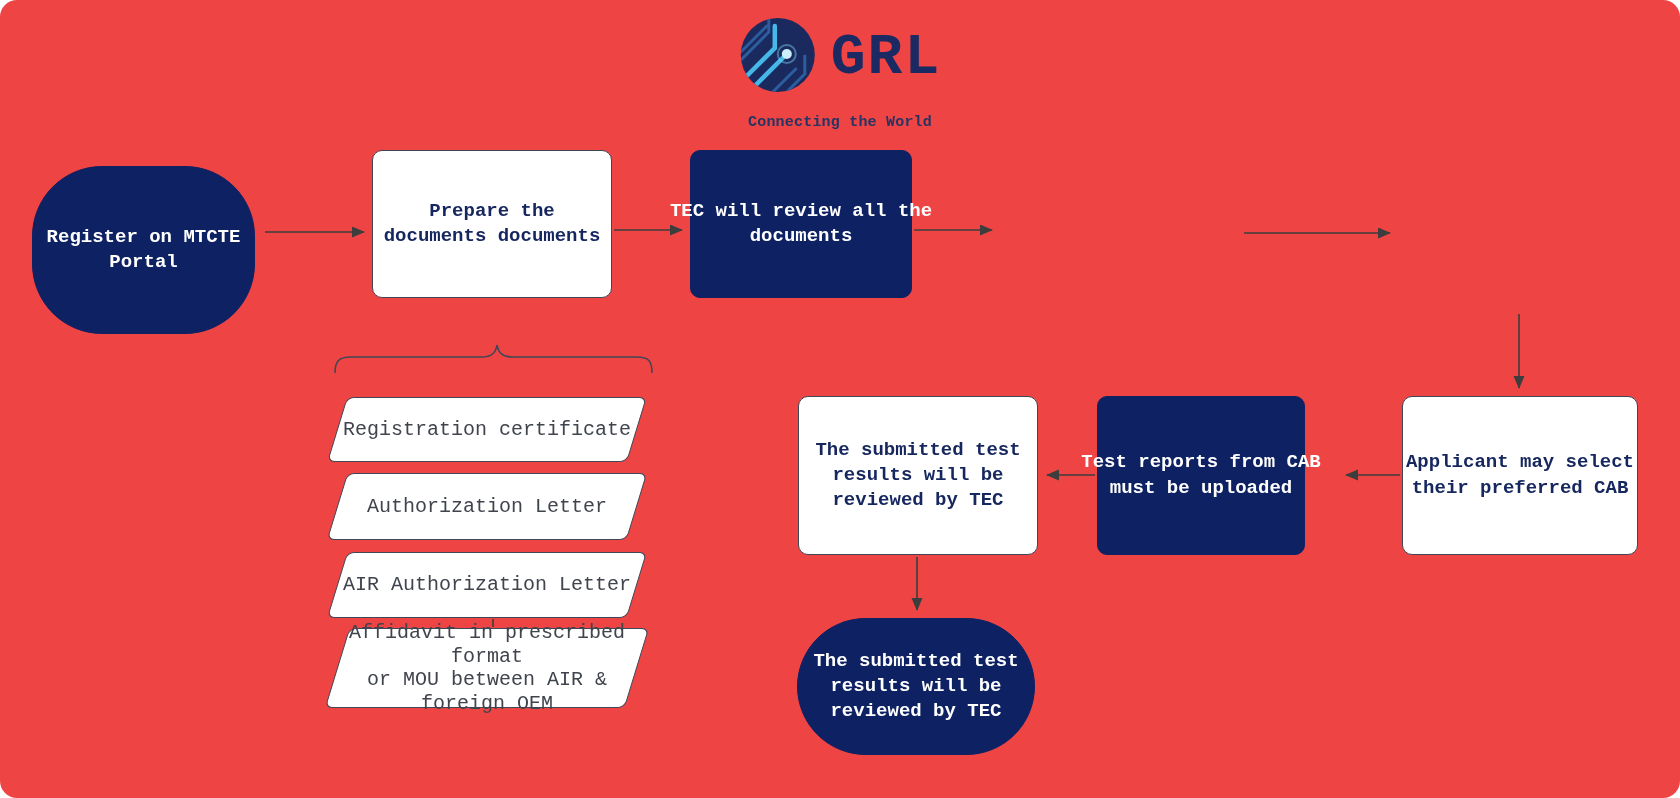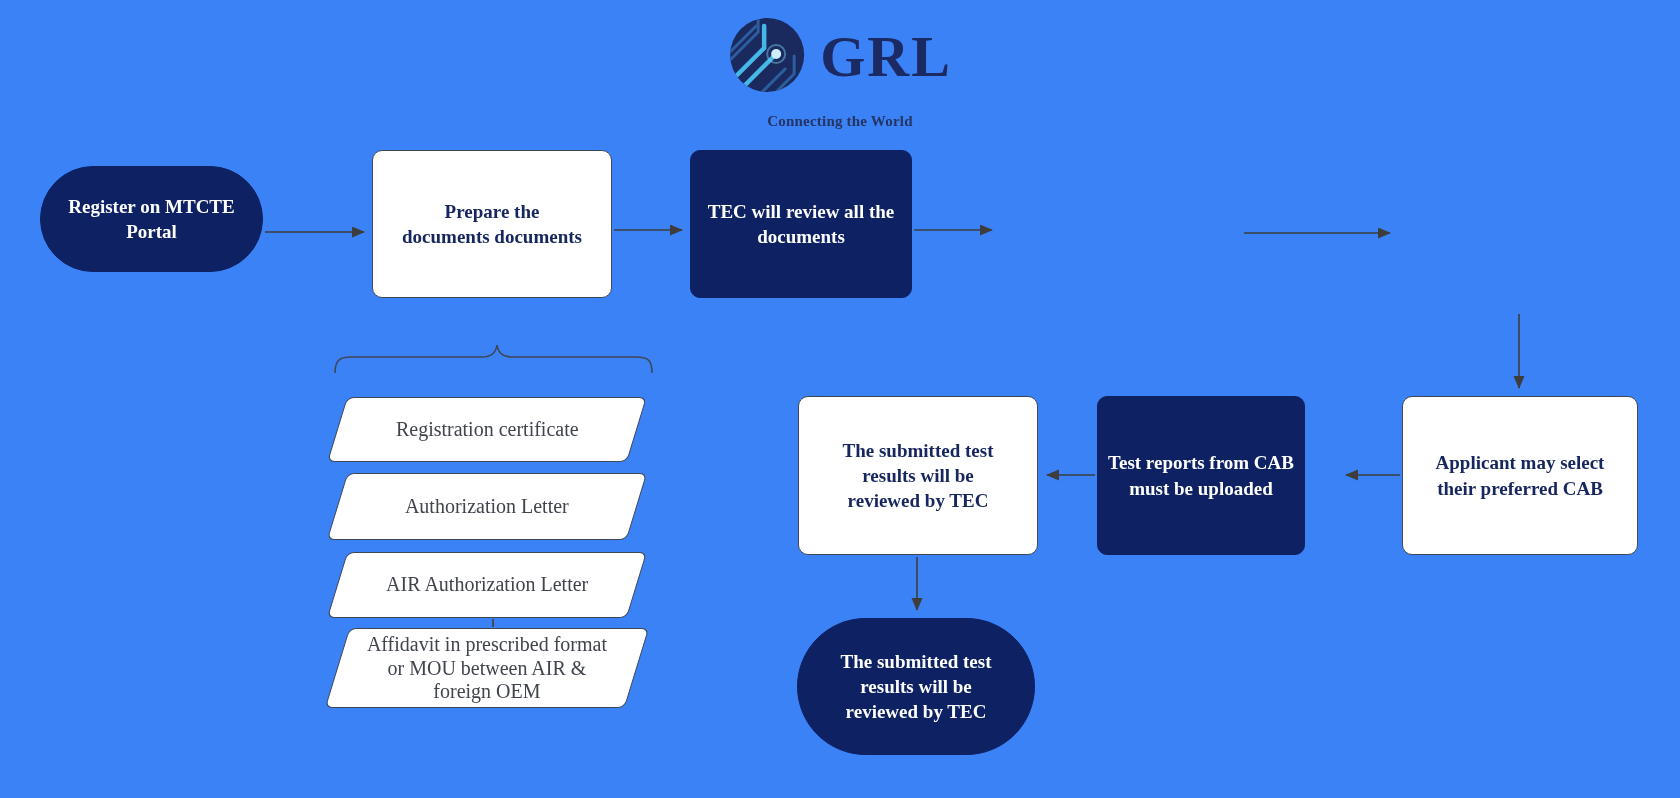--- a/index.html
+++ b/index.html
@@ -1,21 +1,22 @@
 <!DOCTYPE html>
 <html><head>
 <meta charset="utf-8">
 <style>
   html,body{margin:0;padding:0;background:#ffffff;}
   #canvas{
     position:relative;
     width:1680px;height:798px;
-    background:#3b82f6;
-    font-family:Liberation Serif, serif;
+    background:#ef4444;
+    font-family:Liberation Mono, monospace;
     overflow:hidden;
+    border-radius:17px;
   }
   
   #logo{
     position:absolute;left:50%;top:16px;transform:translateX(-50%);
     display:flex;flex-direction:column;align-items:center;
   }
   #logo .row{display:flex;align-items:center;gap:14px;}
   #logo .brand{
     font-size:58px;font-weight:bold;color:#1b2a63;letter-spacing:2px;line-height:1;
   }
@@ -24,21 +25,21 @@
   }
   
   .node{
     position:absolute;display:flex;align-items:center;justify-content:center;
     text-align:center;font-weight:bold;font-size:19px;line-height:1.32;
     white-space:pre;box-sizing:border-box;
   }
   .node.navy{background:#0d2163;color:#ffffff;border:1.5px solid #0d2163;border-radius:10px;}
   .node.white{background:#ffffff;color:#16265e;border:1.6px solid #3f4756;border-radius:10px;}
   .node.pill{border-radius:70px;}
-  #n1{left:40px;top:166px;width:223px;height:106px;}
+  #n1{left:32px;top:166px;width:223px;height:168px;}
   #n2{left:372px;top:150px;width:240px;height:148px;}
   #n3{left:690px;top:150px;width:222px;height:148px;}
   #n4{left:1000px;top:147px;width:242px;height:148px;}
   #n5{left:1398px;top:153px;width:242px;height:159px;}
   #n6{left:1402px;top:396px;width:236px;height:159px;}
   #n7{left:1097px;top:396px;width:208px;height:159px;}
   #n8{left:798px;top:396px;width:240px;height:159px;}
   #n9{left:797px;top:618px;width:238px;height:137px;border-radius:69px;}
   
   .para{

